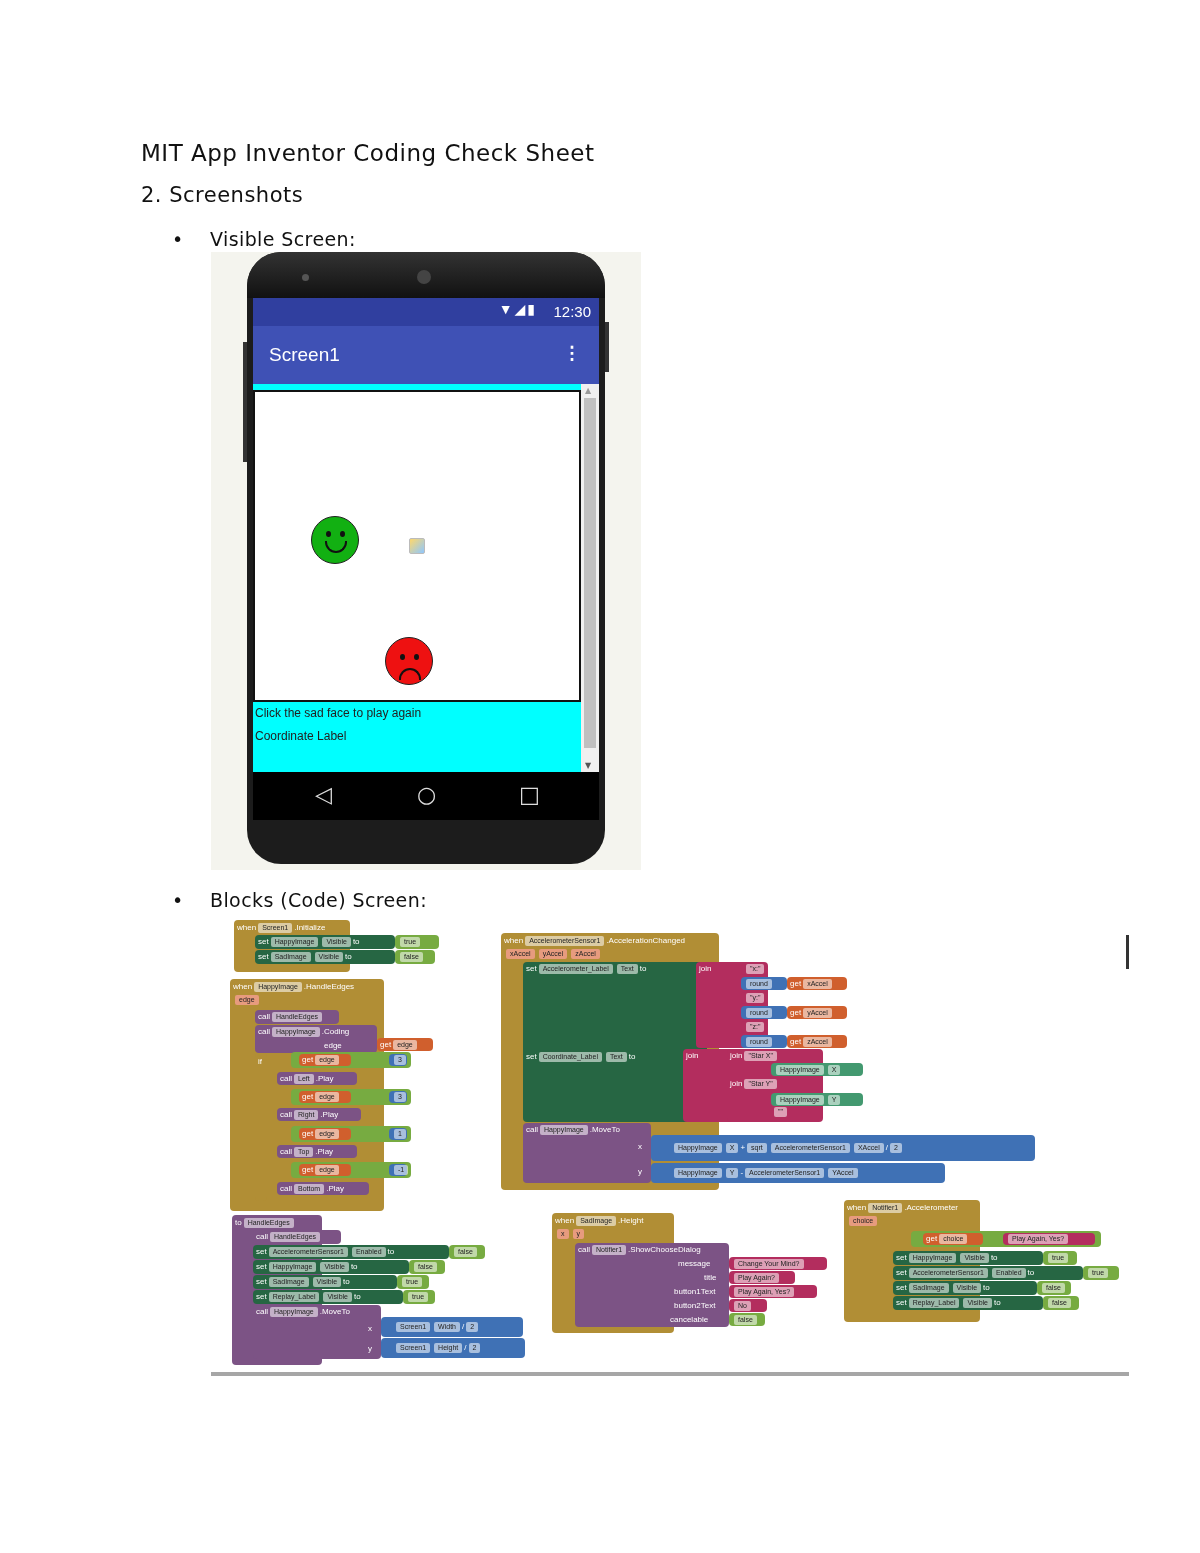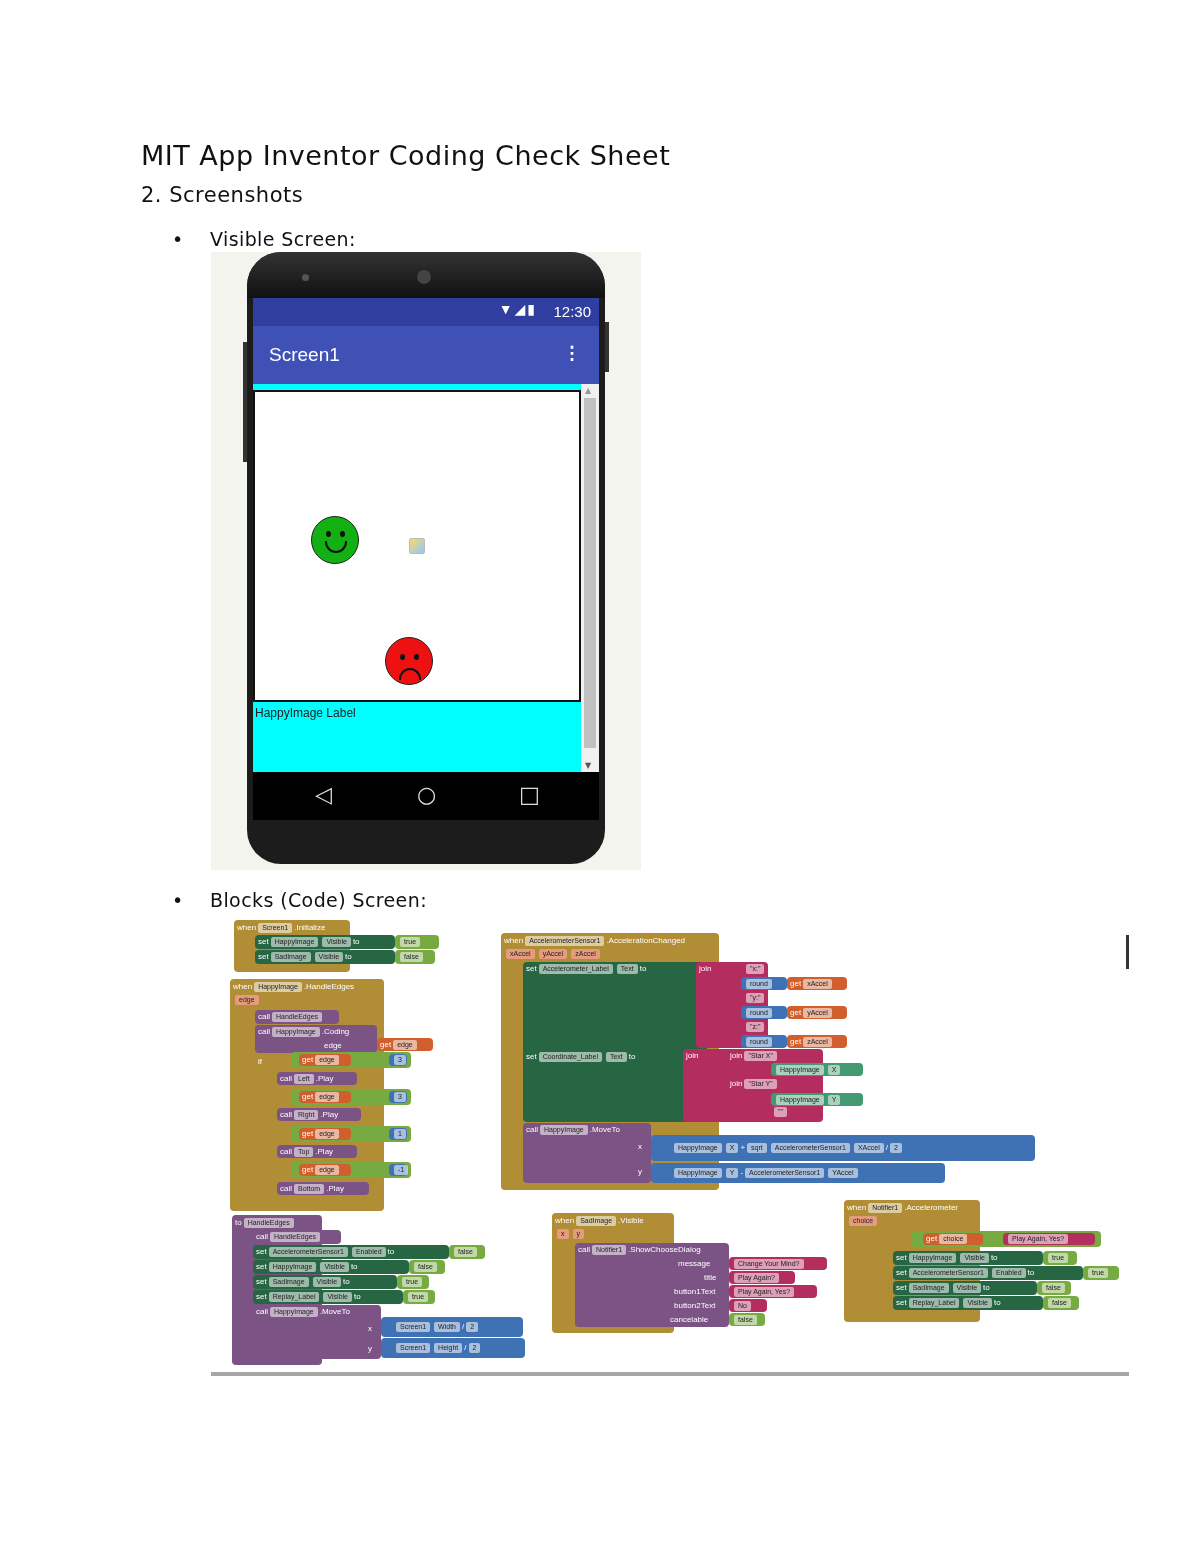--- a/index.html
+++ b/index.html
@@ -1,20 +1,20 @@
 <!DOCTYPE html>
 <html><head>
   <meta charset="utf-8">
   <style>
     * { box-sizing: border-box; margin: 0; padding: 0; }
     body {
       width: 1200px; height: 1553px; background: #ffffff;
       font-family: "DejaVu Sans", sans-serif; color: #111; position: relative; overflow: hidden;
     }
-    .doc-title { position: absolute; left: 141px; top: 140px; font-size: 27px; letter-spacing: 0.5px; }
+    .doc-title { position: absolute; left: 141px; top: 140px; font-size: 23px; letter-spacing: 0.5px; }
     .section-h { position: absolute; left: 141px; top: 183px; font-size: 21px; letter-spacing: 0.5px; }
     .bullet { position: absolute; left: 172px; font-size: 19px; letter-spacing: 0.4px; }
     .bullet .dot { display: inline-block; width: 38px; }
     .b1 { top: 228px; }
     .b2 { top: 889px; }
 
     
     .designer { position: absolute; left: 211px; top: 252px; width: 430px; height: 618px; background: #f4f4ee; }
     .phone { position: absolute; left: 36px; top: 0; width: 358px; height: 612px; background: #1c1c1c; border-radius: 34px; }
     .phone-top { position: absolute; left: 0; top: 0; width: 358px; height: 46px; border-radius: 34px 34px 0 0; background: linear-gradient(#333,#111); }
@@ -97,21 +97,22 @@
         <div class="face-eye" style="left:28px;top:16px;"></div>
         <div class="face-mouth-s"></div>
       </div>
     </div>
     <div class="scrollbar">
       <span class="up">▲</span>
       <div class="thumb"></div>
       <span class="down">▼</span>
     </div>
     <div class="labels-area">
-      <div>HappyImage Label</div>
+      <div>Click the sad face to play again</div>
+      <div>Coordinate Label</div>
     </div>
     <div class="navbar">
       <span style="left:62px;">◁</span>
       <span style="left:164px;">○</span>
       <span style="left:266px;">□</span>
     </div>
   </div>
 </div>
 
 <div class="bullet b2"><span class="dot">•</span><span>Blocks (Code) Screen:</span></div>
@@ -292,21 +293,21 @@
     <div class="row" style="top:37px;left:112px;"><span>y</span></div>
   </div>
   <div class="blk mt" style="left:170px;top:402px;width:142px;height:20px;">
       <div class="row" style="top:3px;left:10px;"><span class="chip">Screen1</span><span class="chip">Width</span><span>/</span><span class="chip">2</span></div>
     </div>
   <div class="blk mt" style="left:170px;top:423px;width:144px;height:20px;">
       <div class="row" style="top:3px;left:10px;"><span class="chip">Screen1</span><span class="chip">Height</span><span>/</span><span class="chip">2</span></div>
     </div>
 
   <div class="blk ev" style="left:341px;top:298px;width:122px;height:120px;">
-    <div class="row" style="top:1px;"><span>when</span><span class="chip">SadImage</span><span>.Visible</span></div>
+    <div class="row" style="top:1px;"><span>when</span><span class="chip">SadImage</span><span>.Height</span></div>
     <div class="row" style="top:14px;"><span class="chip" style="background:#e79b7e;">x</span><span class="chip" style="background:#e79b7e;">y</span></div>
   </div>
   <div class="blk pr" style="left:364px;top:328px;width:154px;height:84px;">
     <div class="row"><span>call</span><span class="chip">Notifier1</span><span>.ShowChooseDialog</span></div>
     <div class="row" style="top:14px;left:100px;"><span>message</span></div>
     <div class="row" style="top:28px;left:126px;"><span>title</span></div>
     <div class="row" style="top:42px;left:96px;"><span>button1Text</span></div>
     <div class="row" style="top:56px;left:96px;"><span>button2Text</span></div>
     <div class="row" style="top:70px;left:92px;"><span>cancelable</span></div>
   </div>

